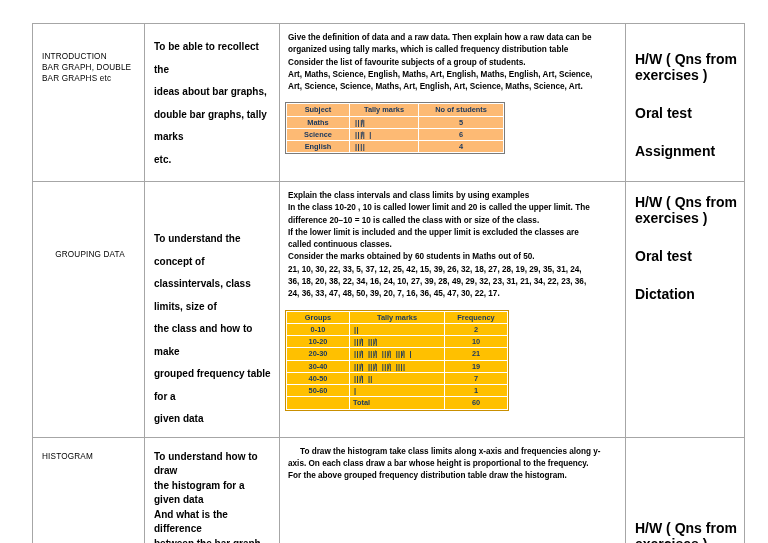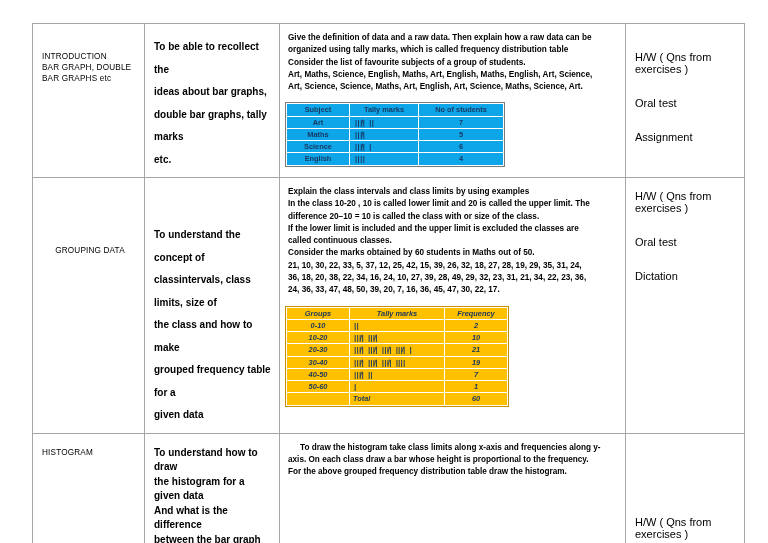--- a/index.html
+++ b/index.html
@@ -66,22 +66,22 @@
     font-weight: bold;
     line-height: 1.5;
     padding-left: 8px;
     padding-top: 8px;
     padding-right: 6px;
   }
   .content-text p { margin: 0; }
   .indent-first { text-indent: 12px; }
 
   .assess-text {
-    font-size: 11px;
-    font-weight: normal;
+    font-size: 14px;
+    font-weight: bold;
     padding-left: 9px;
   }
   .assess-text div { margin-bottom: 22px; }
   .assess-pad-r1 { padding-top: 27px; }
   .assess-pad-r2 { padding-top: 12px; }
   .assess-pad-r3 { padding-top: 82px; }
   .assess-text.r3 div { margin-bottom: 14px; }
 
   
   table.mini {
@@ -94,36 +94,35 @@
     font-size: 7.4px;
     font-weight: bold;
     padding: 1px 3px;
     border: 1px solid #ffffff;
     text-align: center;
     line-height: 1.25;
   }
   
   table.cyan { width: 196px; outline: 1px solid #7a7a7a; }
   table.cyan td, table.cyan th {
-    background: #0ea5e9;
+    background: #fdba74;
     color: #17365d;
     border: 1px solid #ffffff;
   }
   table.cyan .c1 { width: 56px; }
   table.cyan .c2 { width: 62px; }
   table.cyan .c3 { width: 78px; }
   table.cyan td.tally { text-align: left; padding-left: 5px; letter-spacing: 0.5px; }
 
   
   table.yellow { width: 200px; outline: 1px solid #c98f00; }
   table.yellow td, table.yellow th {
     background: #ffc000;
     color: #17365d;
     border: 1px solid #ffffff;
-    font-style: italic;
   }
   table.yellow .c1 { width: 56px; }
   table.yellow .c2 { width: 88px; }
   table.yellow .c3 { width: 56px; }
   table.yellow td.tally { text-align: left; padding-left: 4px; letter-spacing: 0.4px; }
   table.yellow td.total-label { text-align: left; }
 
   .tallygrp { display: inline-block; margin-right: 4px; white-space: nowrap; }
 </style>
 </head>
@@ -162,25 +161,20 @@
           </div>
           <table class="mini cyan">
             <tbody>
               <tr>
                 <th class="c1">Subject</th>
                 <th class="c2">Tally marks</th>
                 <th class="c3">No of students</th>
               </tr>
             </tbody>
             <tbody id="subject-body">
-                <tr>
-                  <td class="c1">Art</td>
-                  <td class="c2 tally"><span class="tallygrp">|||̸|</span><span class="tallygrp">||</span></td>
-                  <td class="c3">7</td>
-                </tr>
                 <tr>
                   <td class="c1">Maths</td>
                   <td class="c2 tally"><span class="tallygrp">|||̸|</span></td>
                   <td class="c3">5</td>
                 </tr>
                 <tr>
                   <td class="c1">Science</td>
                   <td class="c2 tally"><span class="tallygrp">|||̸|</span><span class="tallygrp">|</span></td>
                   <td class="c3">6</td>
                 </tr>

